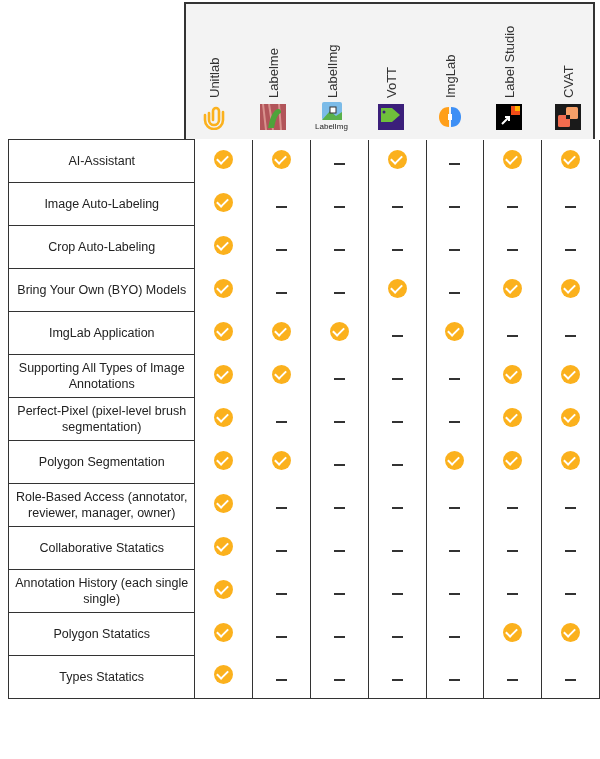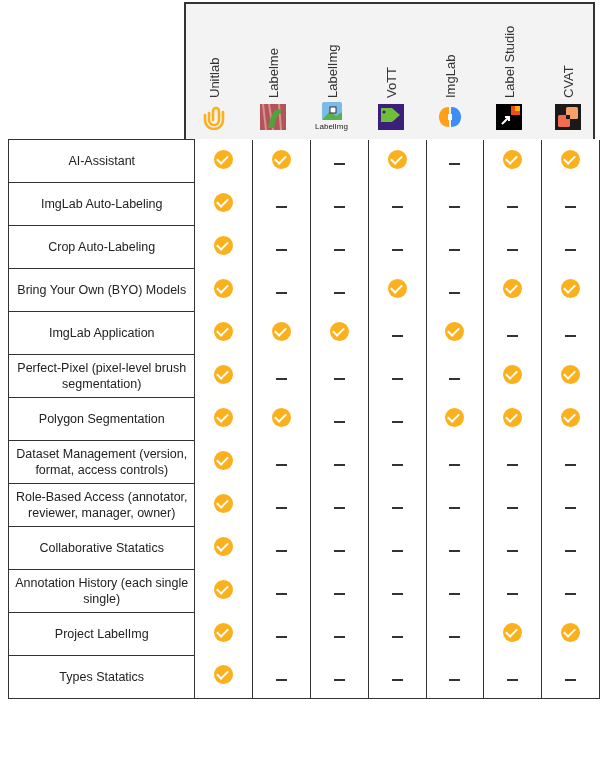--- a/index.html
+++ b/index.html
@@ -87,21 +87,21 @@
         <td class="feat">AI-Assistant</td>
         <td class="mark"><span class="check"></span></td>
         <td class="mark"><span class="check"></span></td>
         <td class="mark"><span class="dash"></span></td>
         <td class="mark"><span class="check"></span></td>
         <td class="mark"><span class="dash"></span></td>
         <td class="mark"><span class="check"></span></td>
         <td class="mark"><span class="check"></span></td>
       </tr>
       <tr>
-        <td class="feat">ImgLab Auto-Labeling</td>
+        <td class="feat">Image Auto-Labeling</td>
         <td class="mark"><span class="check"></span></td>
         <td class="mark"><span class="dash"></span></td>
         <td class="mark"><span class="dash"></span></td>
         <td class="mark"><span class="dash"></span></td>
         <td class="mark"><span class="dash"></span></td>
         <td class="mark"><span class="dash"></span></td>
         <td class="mark"><span class="dash"></span></td>
       </tr>
       <tr>
         <td class="feat">Crop Auto-Labeling</td>
@@ -127,50 +127,50 @@
         <td class="feat">ImgLab Application</td>
         <td class="mark"><span class="check"></span></td>
         <td class="mark"><span class="check"></span></td>
         <td class="mark"><span class="check"></span></td>
         <td class="mark"><span class="dash"></span></td>
         <td class="mark"><span class="check"></span></td>
         <td class="mark"><span class="dash"></span></td>
         <td class="mark"><span class="dash"></span></td>
       </tr>
       <tr>
+        <td class="feat">Supporting All Types of Image Annotations</td>
+        <td class="mark"><span class="check"></span></td>
+        <td class="mark"><span class="check"></span></td>
+        <td class="mark"><span class="dash"></span></td>
+        <td class="mark"><span class="dash"></span></td>
+        <td class="mark"><span class="dash"></span></td>
+        <td class="mark"><span class="check"></span></td>
+        <td class="mark"><span class="check"></span></td>
+      </tr>
+      <tr>
         <td class="feat">Perfect-Pixel (pixel-level brush segmentation)</td>
         <td class="mark"><span class="check"></span></td>
         <td class="mark"><span class="dash"></span></td>
         <td class="mark"><span class="dash"></span></td>
         <td class="mark"><span class="dash"></span></td>
         <td class="mark"><span class="dash"></span></td>
         <td class="mark"><span class="check"></span></td>
         <td class="mark"><span class="check"></span></td>
       </tr>
       <tr>
         <td class="feat">Polygon Segmentation</td>
         <td class="mark"><span class="check"></span></td>
         <td class="mark"><span class="check"></span></td>
         <td class="mark"><span class="dash"></span></td>
         <td class="mark"><span class="dash"></span></td>
         <td class="mark"><span class="check"></span></td>
         <td class="mark"><span class="check"></span></td>
         <td class="mark"><span class="check"></span></td>
       </tr>
       <tr>
-        <td class="feat">Dataset Management (version, format, access controls)</td>
-        <td class="mark"><span class="check"></span></td>
-        <td class="mark"><span class="dash"></span></td>
-        <td class="mark"><span class="dash"></span></td>
-        <td class="mark"><span class="dash"></span></td>
-        <td class="mark"><span class="dash"></span></td>
-        <td class="mark"><span class="dash"></span></td>
-        <td class="mark"><span class="dash"></span></td>
-      </tr>
-      <tr>
         <td class="feat">Role-Based Access (annotator, reviewer, manager, owner)</td>
         <td class="mark"><span class="check"></span></td>
         <td class="mark"><span class="dash"></span></td>
         <td class="mark"><span class="dash"></span></td>
         <td class="mark"><span class="dash"></span></td>
         <td class="mark"><span class="dash"></span></td>
         <td class="mark"><span class="dash"></span></td>
         <td class="mark"><span class="dash"></span></td>
       </tr>
       <tr>
@@ -187,21 +187,21 @@
         <td class="feat">Annotation History (each single single)</td>
         <td class="mark"><span class="check"></span></td>
         <td class="mark"><span class="dash"></span></td>
         <td class="mark"><span class="dash"></span></td>
         <td class="mark"><span class="dash"></span></td>
         <td class="mark"><span class="dash"></span></td>
         <td class="mark"><span class="dash"></span></td>
         <td class="mark"><span class="dash"></span></td>
       </tr>
       <tr>
-        <td class="feat">Project LabelImg</td>
+        <td class="feat">Polygon Statatics</td>
         <td class="mark"><span class="check"></span></td>
         <td class="mark"><span class="dash"></span></td>
         <td class="mark"><span class="dash"></span></td>
         <td class="mark"><span class="dash"></span></td>
         <td class="mark"><span class="dash"></span></td>
         <td class="mark"><span class="check"></span></td>
         <td class="mark"><span class="check"></span></td>
       </tr>
       <tr>
         <td class="feat">Types Statatics</td>

